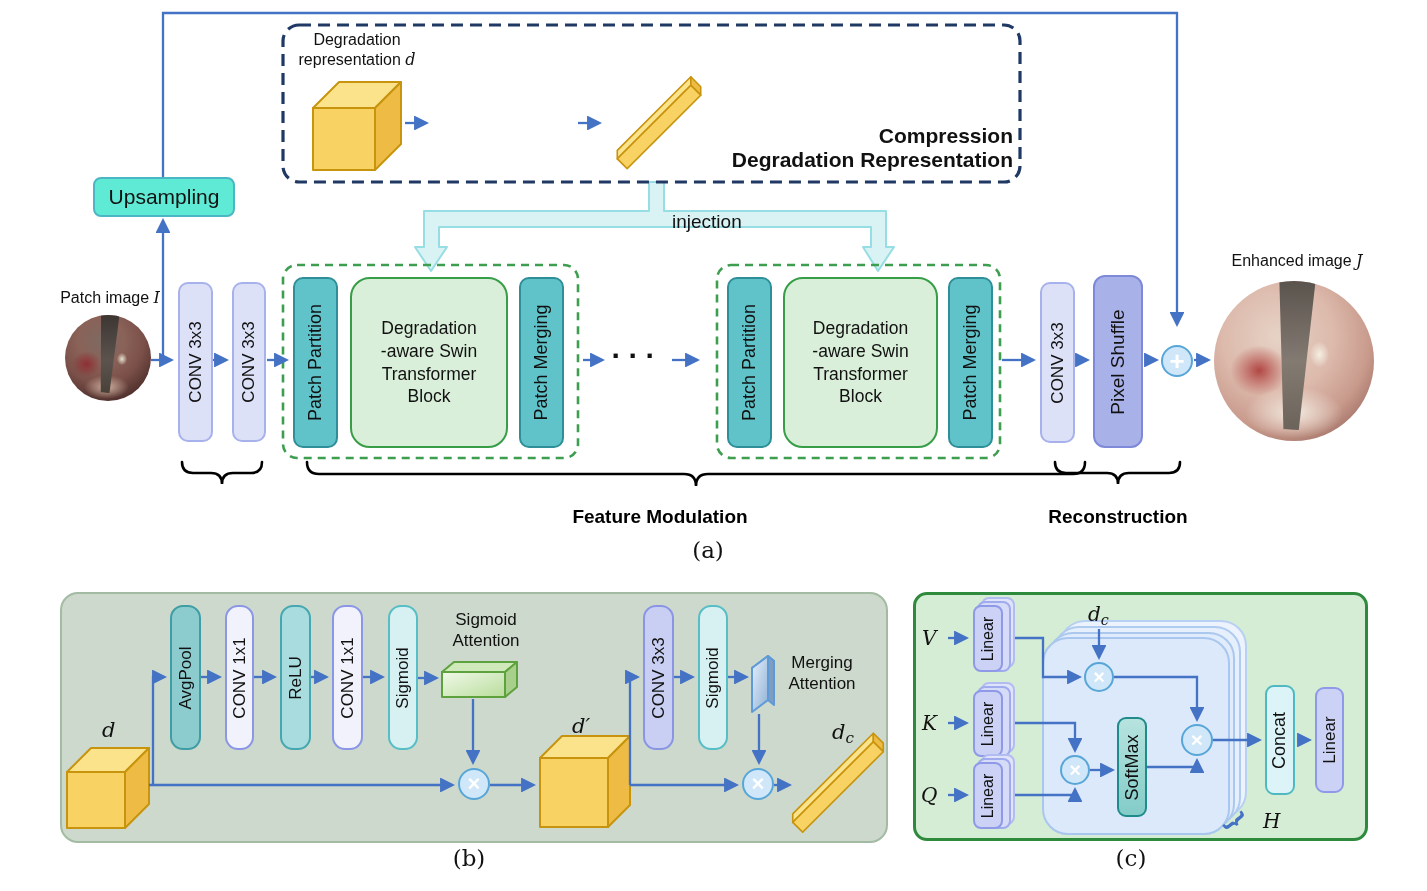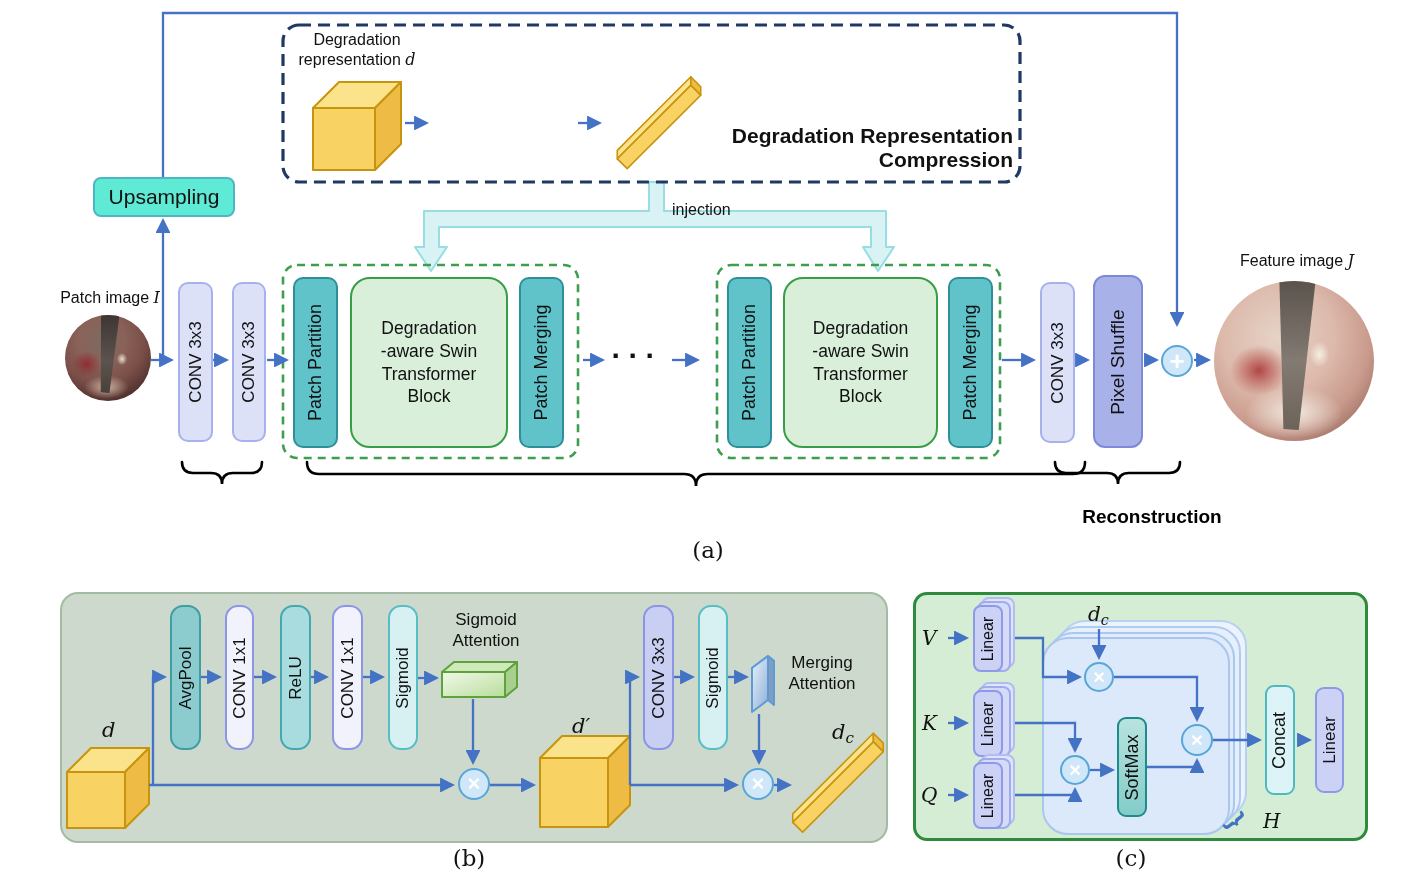--- a/index.html
+++ b/index.html
@@ -186,25 +186,25 @@
   </div>
 
   <div class="lbl twoline" style="left:283px;top:30px;width:148px;font-size:16px;">
     <div><span>Degradation</span></div>
     <div><span>representation</span> <span class="mvar">d</span></div>
   </div>
 
 
 
   <div class="lbl" style="left:713px;top:124px;width:300px;text-align:right;font-weight:bold;font-size:21px;line-height:1.16;">
+    <div>Compression</div>
     <div>Degradation Representation</div>
-    <div>Compression</div>
-  </div>
-
-  <div class="lbl" style="left:672px;top:201px;font-size:16px;">injection</div>
+  </div>
+
+  <div class="lbl" style="left:672px;top:211px;font-size:19px;">injection</div>
 
   <div class="vbox lav" style="left:178px;top:282px;width:35px;height:160px;">
       <span style="font-size:17px;">CONV 3x3</span>
     </div>
   <div class="vbox lav" style="left:232px;top:282px;width:34px;height:160px;">
       <span style="font-size:17px;">CONV 3x3</span>
     </div>
 
   <div class="vbox teal" style="left:293px;top:277px;width:45px;height:171px;">
       <span style="font-size:18px;">Patch Partition</span>
@@ -239,32 +239,33 @@
     </div>
   <div class="vbox purp" style="left:1093px;top:275px;width:50px;height:173px;border-radius:12px;">
       <span style="font-size:19px;">Pixel Shuffle</span>
     </div>
 
   <div class="op" style="left:1161px;top:345px;width:32px;height:32px;font-size:26px;line-height:1;">
       <span>+</span>
     </div>
 
   <div class="lbl" style="left:1212px;top:251px;width:170px;text-align:center;font-size:16px;">
-    <span>Feature image</span>
+    <span>Enhanced image</span>
     <span class="mvar">J</span>
   </div>
 
   <div class="circimg" style="left:1214px;top:281px;width:160px;height:160px;background:radial-gradient(circle at 40% 35%,#e6d3c6 0%,#dcb9ab 40%,#c89a8c 65%,#9a6a5e 85%,#6e463e 100%);">
     <div class="blob" style="left:10%;top:40%;width:36%;height:32%;background:radial-gradient(ellipse,#b24744 0%,rgba(178,71,68,0) 70%);"></div>
     <div class="blob" style="left:20%;top:66%;width:60%;height:32%;background:radial-gradient(ellipse,#f2e9df 0%,rgba(242,233,223,0) 72%);"></div>
     <div class="abs" style="left:34%;top:-3%;width:32%;height:96%;background:linear-gradient(175deg,#57504a,#837a72 55%,#6b625a);clip-path:polygon(14% 0,86% 0,68% 100%,38% 100%);transform:rotate(3deg);"></div>
     <div class="blob" style="left:60%;top:38%;width:12%;height:16%;background:radial-gradient(ellipse,#f4efe2 0%,rgba(244,239,226,0) 75%);"></div>
   </div>
 
-  <div class="stage" style="left:1052px;top:506px;width:200px;">Reconstruction</div>
+  <div class="stage" style="left:510px;top:506px;width:300px;">Feature Modulation</div>
+  <div class="stage" style="left:1018px;top:506px;width:200px;">Reconstruction</div>
   <div class="cap" style="left:668px;top:537px;width:80px;">(a)</div>
 
   <div class="lbl mvar" style="left:102px;top:718px;font-size:21px;">d</div>
 
   <div class="vbox tealmed" style="left:170px;top:605px;width:31px;height:145px;border-radius:13px;">
       <span style="font-size:17px;">AvgPool</span>
     </div>
   <div class="vbox whitelav" style="left:225px;top:605px;width:29px;height:145px;border-radius:13px;">
       <span style="font-size:17px;">CONV 1x1</span>
     </div>

